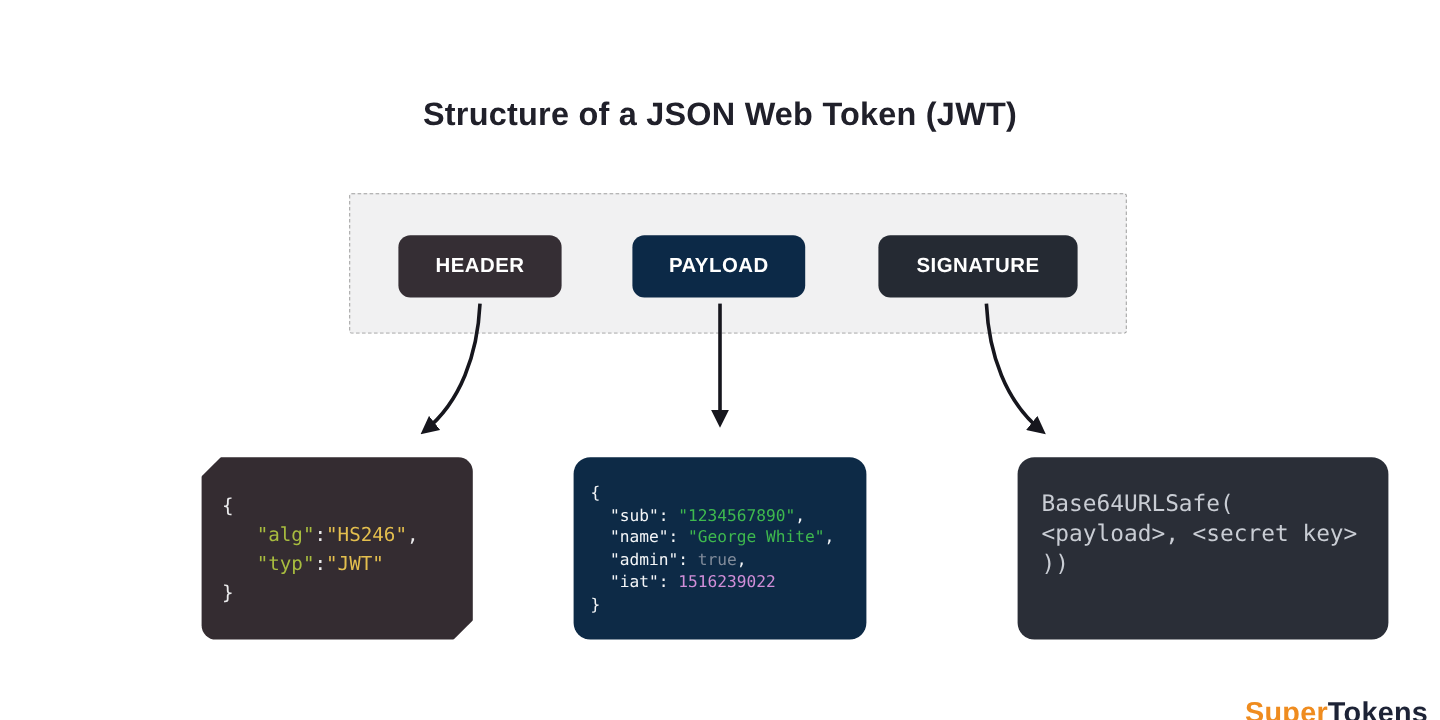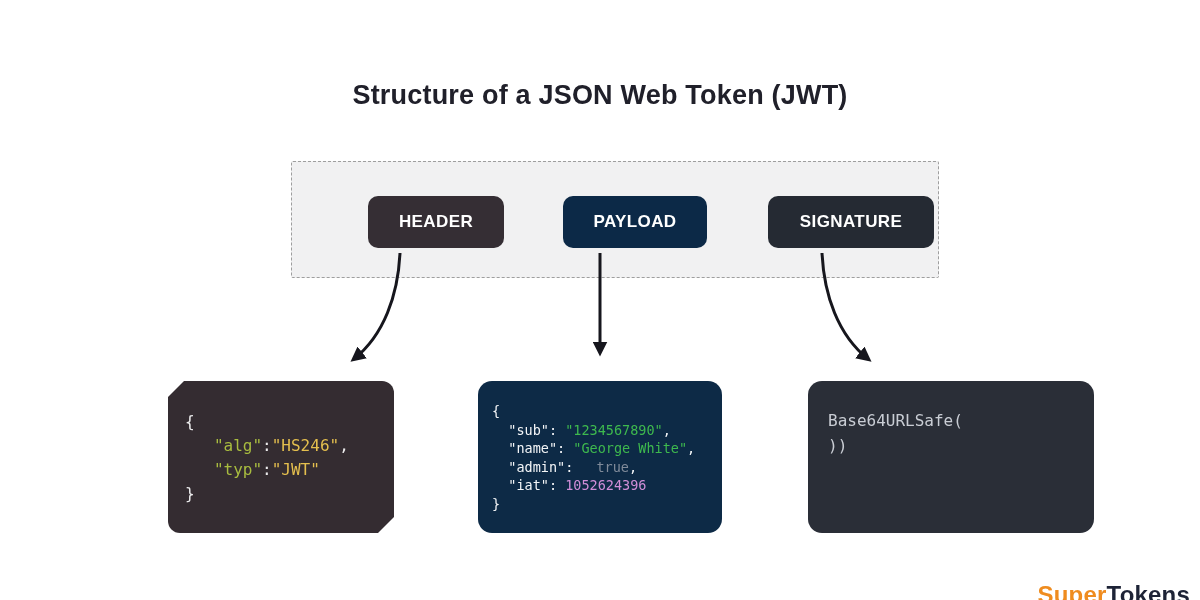--- a/index.html
+++ b/index.html
@@ -16,21 +16,21 @@
     position: absolute; left: 291px; top: 161px; width: 648px; height: 117px;
     background: var(--container_bg, #f1f1f2);
     border: 1.5px dashed var(--container_border, #9e9e9e);
     border-radius: 2px;
   }
 
   .pill {
     position: absolute; top: 196px; height: 52px;
     display: flex; align-items: center; justify-content: center;
     border-radius: 10px; color: var(--pill_text, #ffffff);
-    font-size: 17px; font-weight: 700; letter-spacing: 0.4px; margin-left: 36px;
+    font-size: 17px; font-weight: 700; letter-spacing: 0.4px;
   }
   .pill-header    { left: 332px; width: 136px; background: var(--pill_header_bg, #352e34); }
   .pill-payload   { left: 527px; width: 144px; background: var(--pill_payload_bg, #0c2947); }
   .pill-signature { left: 732px; width: 166px; background: var(--pill_signature_bg, #252a33); }
 
   .arrows-layer { position: absolute; left: 0; top: 0; width: 1200px; height: 600px; pointer-events: none; }
 
   .code-box {
     position: absolute; top: 381px; height: 152px;
     font-family: "DejaVu Sans Mono", monospace;
@@ -56,33 +56,33 @@
 
   .code-payload {
     left: 478px; width: 244px;
     background: var(--code_payload_bg, #0d2a46);
     border-radius: 14px;
     padding: 21px 0 0 14px;
     font-size: 13.5px; line-height: 18.5px;
   }
 
   .code-signature {
-    left: 808px; width: 286px;
+    left: 848px; width: 309px;
     background: var(--code_signature_bg, #2a2e37);
     border-radius: 14px;
     padding: 27px 0 0 20px;
-    font-size: 16px; line-height: 25px;
+    font-size: 19px; line-height: 25px;
   }
 
   .tk-plain  { color: var(--tok_plain,  #ebebec); }
   .tk-key    { color: var(--tok_key,    #a8bc3f); }
   .tk-gold   { color: var(--tok_gold,   #e4bf4e); }
   .tk-white  { color: var(--tok_white,  #f3f5f7); }
   .tk-green  { color: var(--tok_green,  #3eb94e); }
-  .tk-muted  { color: var(--tok_muted,  #808b9a); margin-left: 15px; }
+  .tk-muted  { color: var(--tok_muted,  #808b9a); }
   .tk-purple { color: var(--tok_purple, #d08ed8); }
   .tk-sig    { color: var(--tok_sig,    #c9cdd4); }
 
   .logo {
     position: absolute; top: 581px; right: 10px;
     font-size: 24px; font-weight: 700; letter-spacing: 0.2px;
     white-space: nowrap;
   }
   .logo-super  { color: var(--logo_orange, #ef8c1f); }
   .logo-tokens { color: var(--logo_dark, #1d2336); }
@@ -117,27 +117,28 @@
       <div class="line"><span class="tk-plain">}</span></div>
     </div>
 </div>
 
 <div class="code-box code-payload">
   <div>
       <div class="line"><span class="tk-white">{</span></div>
       <div class="line"><span class="tk-white">  "sub": </span><span class="tk-green">"1234567890"</span><span class="tk-white">,</span></div>
       <div class="line"><span class="tk-white">  "name": </span><span class="tk-green">"George White"</span><span class="tk-white">,</span></div>
       <div class="line"><span class="tk-white">  "admin": </span><span class="tk-muted">true</span><span class="tk-white">,</span></div>
-      <div class="line"><span class="tk-white">  "iat": </span><span class="tk-purple">1052624396</span></div>
+      <div class="line"><span class="tk-white">  "iat": </span><span class="tk-purple">1516239022</span></div>
       <div class="line"><span class="tk-white">}</span></div>
     </div>
 </div>
 
 <div class="code-box code-signature">
   <div>
       <div class="line"><span class="tk-sig">Base64URLSafe(</span></div>
+      <div class="line"><span class="tk-sig">&lt;payload&gt;, &lt;secret key&gt;</span></div>
       <div class="line"><span class="tk-sig">))</span></div>
     </div>
 </div>
 
 <div class="logo">
   <span class="logo-super">Super</span><span class="logo-tokens">Tokens</span>
 </div>
 
 </body></html>

